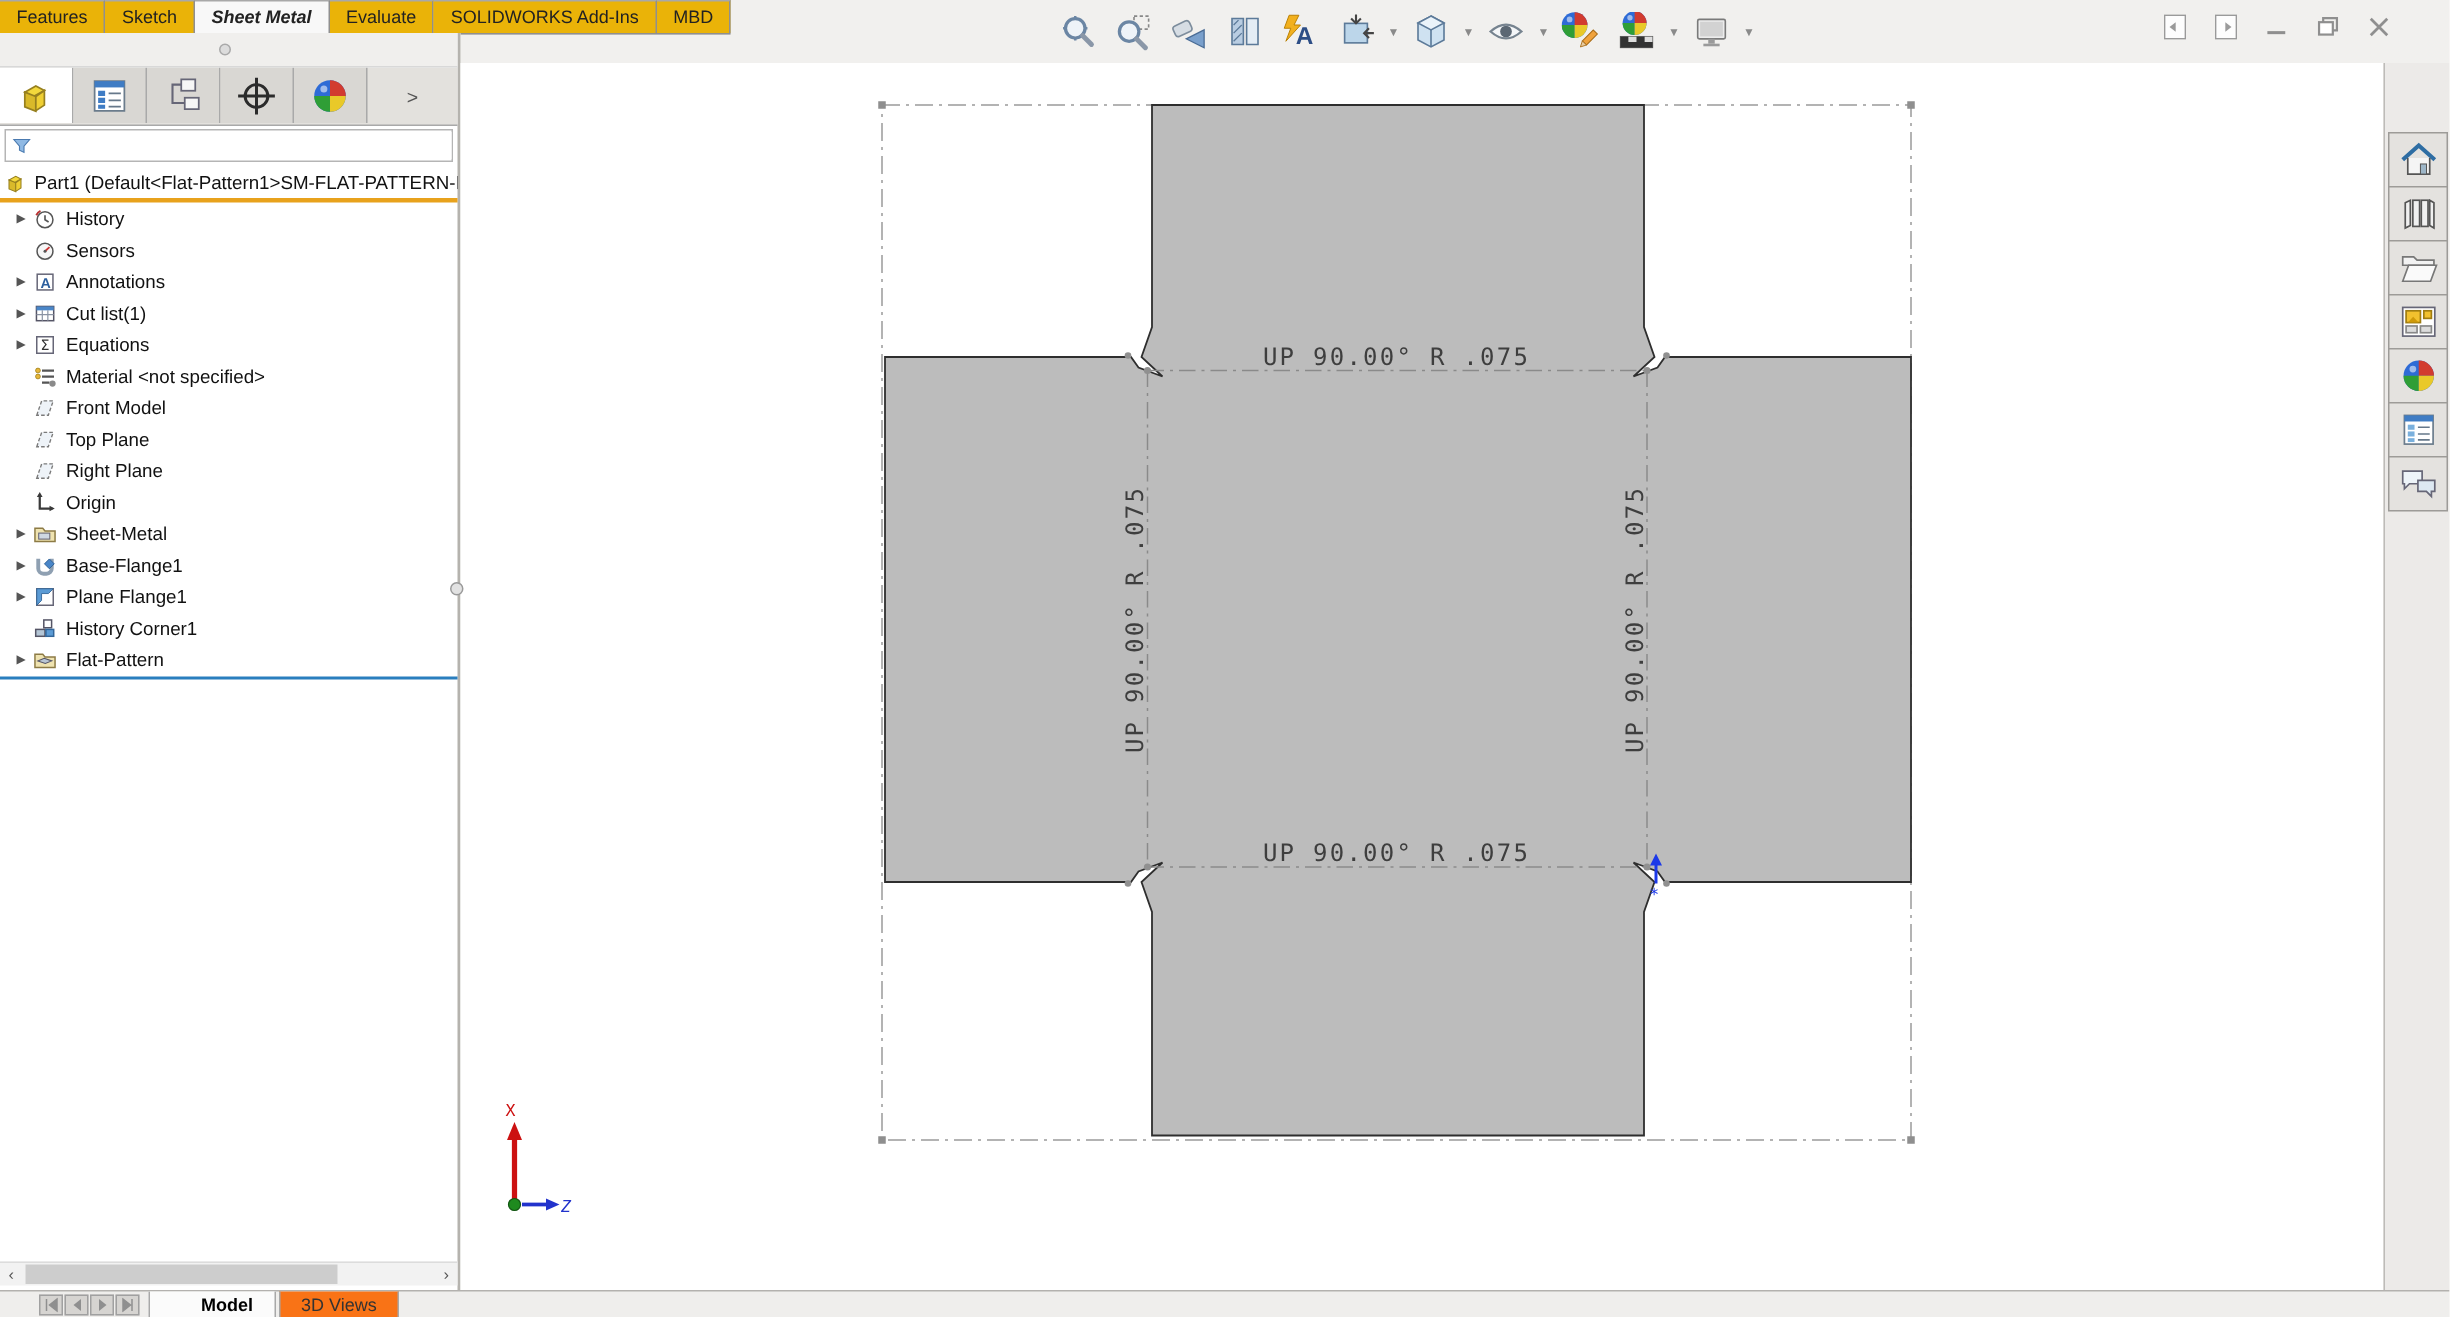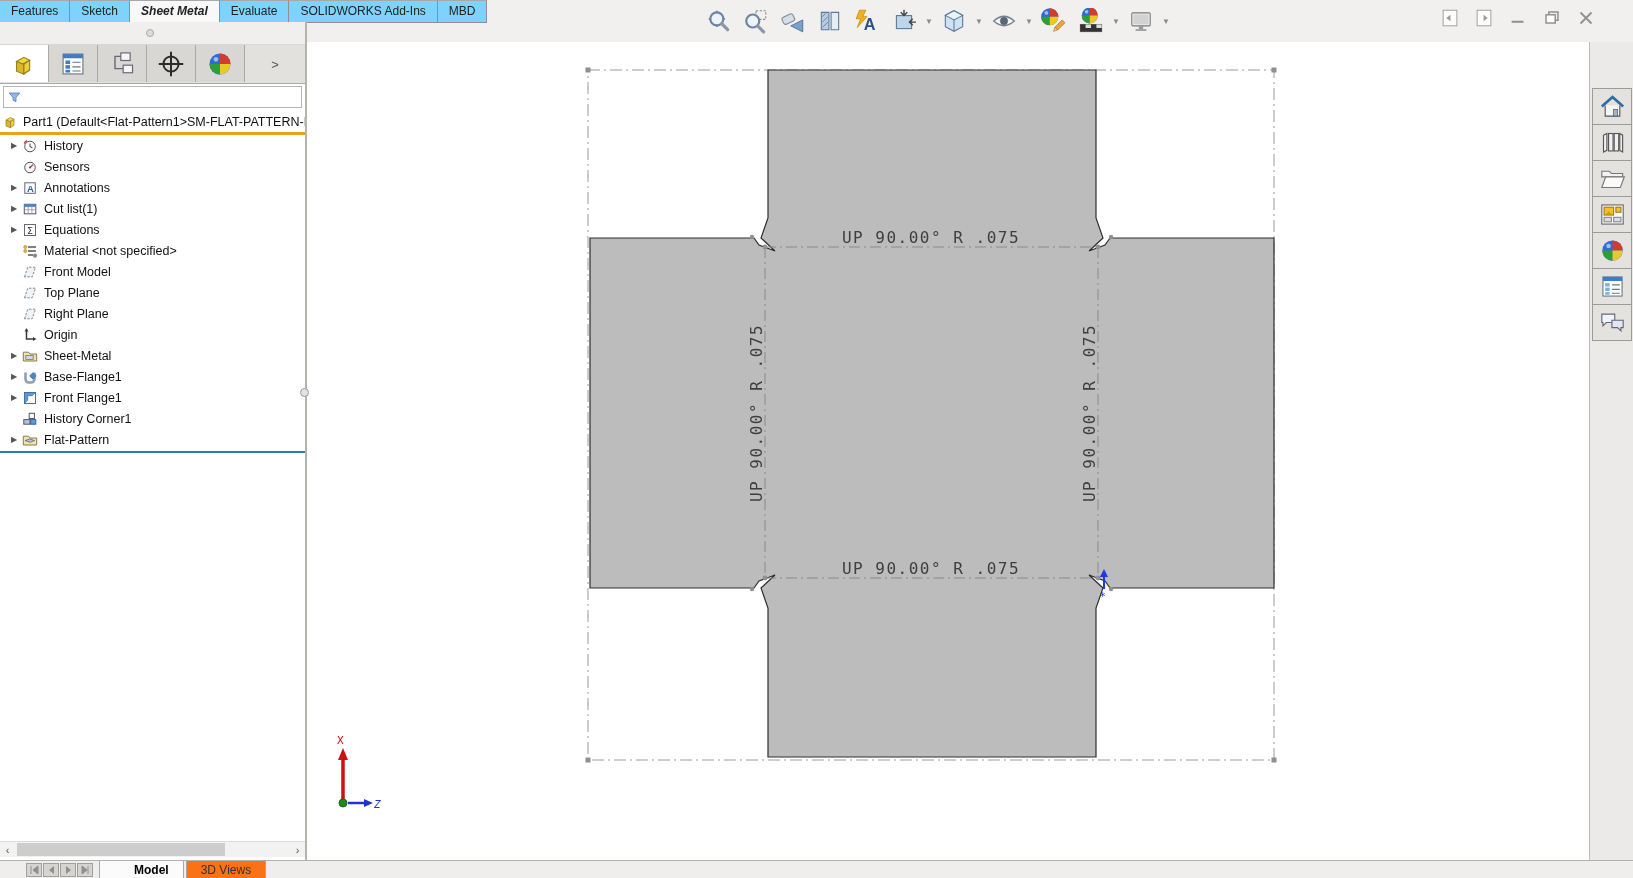--- a/index.html
+++ b/index.html
@@ -1,21 +1,21 @@
 <!DOCTYPE html>
 <html><head>
 <meta charset="utf-8">
 <style>
   html,body{margin:0;padding:0;}
   body{width:1633px;height:878px;position:relative;overflow:hidden;
        font-family:"Liberation Sans",sans-serif;background:#f1f0ee;font-size:12px;color:#1a1a1a;}
   
   #topbar{position:absolute;left:0;top:0;width:1633px;height:42px;background:#f1f0ee;}
   #ribbon-tabs{position:absolute;left:0;top:0;height:22px;display:flex;background:#c9c6c0;border-bottom:1px solid #8f8f8f;}
-  .ribbon-tab{height:21px;line-height:21px;padding:0 11px;background:#7dd3fc;border-right:1px solid #8f8f8f;border-top:1px solid #a8a8a8;color:#222;white-space:nowrap;cursor:default;}
+  .ribbon-tab{height:21px;line-height:21px;padding:0 11px;background:#eab308;border-right:1px solid #8f8f8f;border-top:1px solid #a8a8a8;color:#222;white-space:nowrap;cursor:default;}
   .ribbon-tab.active{background:#f8f8f8;font-weight:bold;font-style:italic;}
   #headsup{position:absolute;left:702px;top:4px;height:34px;display:flex;align-items:center;gap:3px;}
   .hu-btn{width:34px;height:32px;display:flex;align-items:center;justify-content:center;border-radius:2px;}
   .hu-btn svg{width:26px;height:26px;}
   .hu-drop{width:10px;height:32px;display:flex;align-items:center;justify-content:center;color:#8a8a8a;font-size:8px;}
   #window-controls{position:absolute;left:1438px;top:6px;display:flex;align-items:center;gap:10px;}
   .win-btn{width:24px;height:24px;display:flex;align-items:center;justify-content:center;color:#8f8f8f;}
   .win-btn svg{width:22px;height:22px;}
   
   #left-panel{position:absolute;left:0;top:22px;width:307px;height:838px;background:#ffffff;border-right:2px solid #b5b3ae;box-sizing:border-box;}
@@ -368,21 +368,21 @@
             <rect x="8.6" y="4.6" width="4.6" height="4.6" transform="rotate(45 10.9 6.9)" fill="#4a86c8" stroke="#2d5f94" stroke-width="0.6"></rect>
           </svg></span>
         <span class="tree-label">Base-Flange1</span>
       </div>
       <div class="tree-row">
         <span class="tree-expander" style="font-size: 8px; color: rgb(85, 85, 85);">▶</span>
         <span class="tree-icon"><svg viewBox="0 0 16 16">
             <rect x="2.5" y="2.5" width="11" height="11" fill="#fff" stroke="#667"></rect>
             <path d="M2.5 2.5 h11 l-3.2 3.2 h-4.6 v4.6 l-3.2 3.2 z" fill="#5b9bd5" stroke="#33669a" stroke-width="0.6"></path>
           </svg></span>
-        <span class="tree-label">Front Flange1</span>
+        <span class="tree-label">Plane Flange1</span>
       </div>
       <div class="tree-row">
         <span class="tree-expander"></span>
         <span class="tree-icon"><svg viewBox="0 0 16 16">
             <rect x="7.2" y="2.3" width="5.2" height="5.2" fill="#fff" stroke="#556"></rect>
             <rect x="1.8" y="8.6" width="6.2" height="4.6" fill="#b4c6d6" stroke="#556"></rect>
             <rect x="8.6" y="8.6" width="5.2" height="4.6" fill="#5b9bd5" stroke="#33669a"></rect>
           </svg></span>
         <span class="tree-label">History Corner1</span>
       </div>

